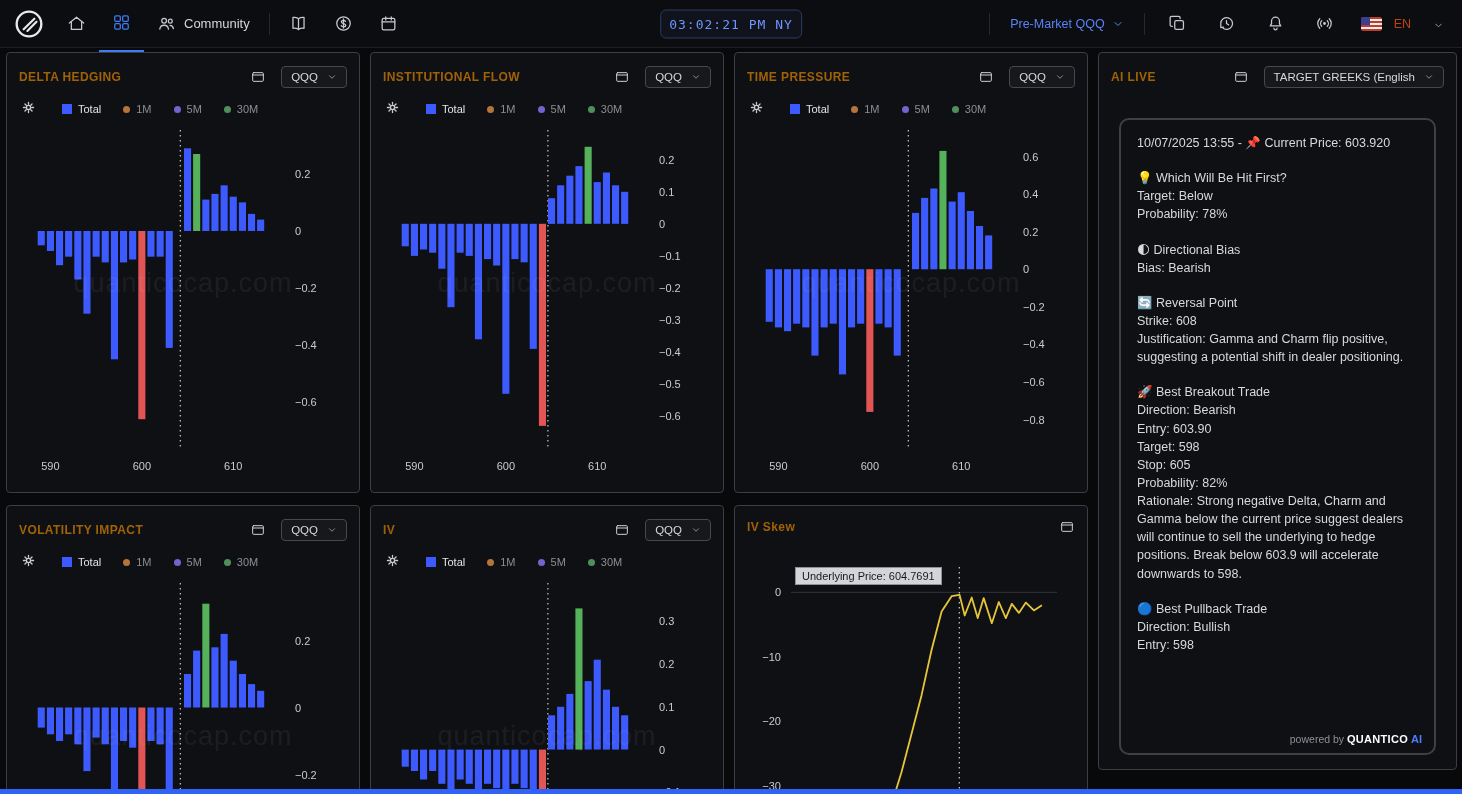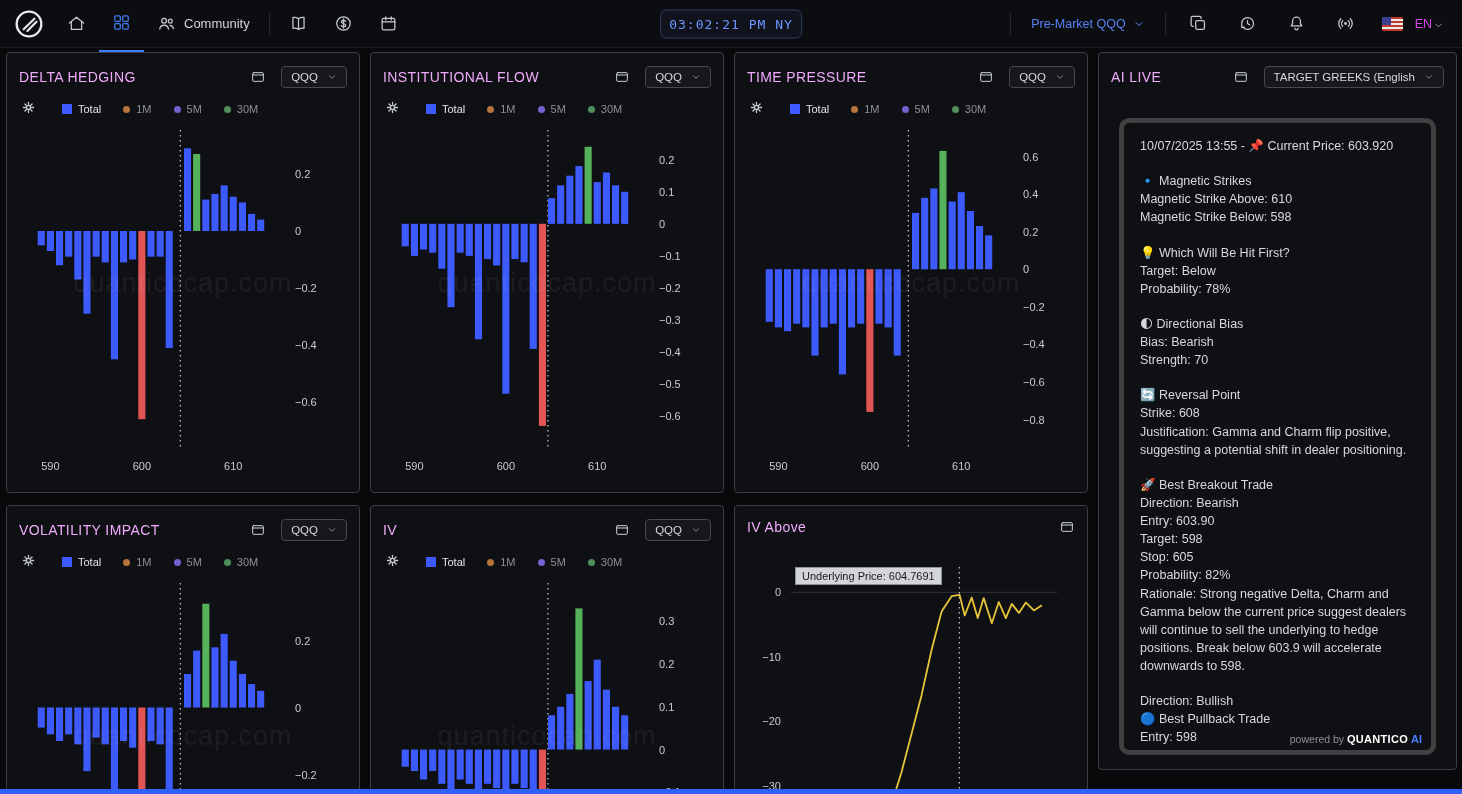--- a/index.html
+++ b/index.html
@@ -22,32 +22,32 @@
     border:1px solid #2e3d63;background:#10131b;border-radius:6px;padding:6px 8px;
     font-family:"DejaVu Sans Mono",monospace;font-size:13px;color:#6e95ff;letter-spacing:1px}
   .nav-right{margin-left:auto;gap:4px}
   .market-select{display:flex;align-items:center;gap:7px;color:#5a82f7;font-size:12.5px;
     padding:0 10px;cursor:pointer;background:none;border:none;font-family:inherit}
   .market-select svg{width:12px;height:12px;stroke:#5a82f7;fill:none;stroke-width:2;
     stroke-linecap:round;stroke-linejoin:round}
   .flag{width:21px;height:14px;border-radius:2px;position:relative;overflow:hidden;
     background:repeating-linear-gradient(180deg,#c0392b 0 2px,#ececec 2px 4px);margin:0 2px 0 10px}
   .flag::after{content:"";position:absolute;top:0;left:0;width:9px;height:8px;background:#3a3f8f}
-  .lang{display:flex;align-items:flex-end;gap:1px;font-size:12.5px;color:#d946ef;padding:0 6px;cursor:pointer}
+  .lang{display:flex;align-items:flex-end;gap:22px;font-size:12.5px;color:#c2410c;padding:0 6px;cursor:pointer}
   .lang svg{width:11px;height:11px;stroke:#9ea1a7;fill:none;stroke-width:2;stroke-linecap:round}
 
   
   .main{padding:4px 6px;display:grid;grid-template-columns:354px 354px 354px 359px;
     grid-template-rows:441px 441px;gap:12px 10px}
   .panel{background:#0f1013;border:1px solid #3c3e44;border-radius:4px;display:flex;
     flex-direction:column;overflow:hidden;position:relative}
   .ai-panel{grid-column:4/5;grid-row:1/3;height:718px}
 
   .panel-header{display:flex;align-items:center;padding:13px 12px 6px}
-  .panel-title{font-size:14px;font-weight:400;color:#f0abfc;letter-spacing:.4px}
+  .panel-title{font-size:12px;font-weight:700;color:#a16207;letter-spacing:.4px}
   .header-actions{margin-left:auto;display:flex;align-items:center;gap:15px}
   .icon-btn{background:none;border:none;cursor:pointer;display:flex;align-items:center}
   .icon-btn svg{width:16px;height:16px;stroke:#cdd0d5;fill:none;stroke-width:1.5;
     stroke-linecap:round;stroke-linejoin:round}
   .symbol-select{display:flex;align-items:center;gap:9px;background:#17181c;border:1px solid #46484e;
     border-radius:4px;color:#d6d8db;font-size:11.5px;padding:4px 9px;cursor:pointer;font-family:inherit}
   .symbol-select svg{width:10px;height:10px;stroke:#9ea1a7;fill:none;stroke-width:2;
     stroke-linecap:round;stroke-linejoin:round}
 
   .legend-row{display:flex;align-items:center;gap:22px;padding:6px 12px 0 14px}
@@ -62,21 +62,21 @@
   .chart-area svg{position:absolute;left:4px;top:2px}
   svg .tick{fill:#c9cbd0;font-size:11px;font-family:"Liberation Sans","DejaVu Sans",sans-serif}
   svg .dotline{stroke:#d9dadd;stroke-width:1.1;stroke-dasharray:1.5 3.5}
   svg .zeroline{stroke:#33353b;stroke-width:1}
   .watermark{position:absolute;left:0;right:0;top:40%;text-align:center;font-size:27px;
     color:rgba(210,215,225,.07);letter-spacing:1px;pointer-events:none}
   .tooltip{position:absolute;left:60px;top:26px;background:#d3d5da;color:#17191d;font-size:11px;
     padding:2px 6px;border:1px solid #8d929c;white-space:nowrap}
 
   
-  .ai-box{margin:24px 20px 14px;border:5px solid #404040;border-radius:10px;padding:14px 16px;
+  .ai-box{margin:24px 20px 14px;border:2px solid #404040;border-radius:10px;padding:14px 16px;
     flex:1;overflow:hidden;font-size:12.5px;line-height:1.45;color:#d8d9dc}
   .ai-section{margin-top:17px}
   .powered{position:absolute;right:34px;bottom:24px;font-size:10.5px;color:#8d9096}
   .powered .brand{color:#ffffff;font-weight:700;font-size:11px;letter-spacing:.3px}
   .powered .brand-ai{color:#4f7dff;font-weight:700;font-size:11px}
 
   .bottom-bar{position:fixed;left:0;bottom:0;width:100%;height:5px;background:#2f62f5;z-index:10}
 </style>
 </head>
 <body>
@@ -443,51 +443,45 @@
           <svg viewBox="0 0 24 24">
               <path d="M6 9l6 6 6-6"></path>
             </svg>
         </button>
       </div>
     </div>
     <div class="ai-box">
       <div>10/07/2025 13:55 - 📌 Current Price: 603.920</div>
       <div>
           <div class="ai-section">
-            <div>🔹 Magnetic Strikes</div>
-            <div>Magnetic Strike Above: 610</div>
-            <div>Magnetic Strike Below: 598</div>
-          </div>
-          <div class="ai-section">
             <div>💡 Which Will Be Hit First?</div>
             <div>Target: Below</div>
             <div>Probability: 78%</div>
           </div>
           <div class="ai-section">
             <div>🌓 Directional Bias</div>
             <div>Bias: Bearish</div>
-            <div>Strength: 70</div>
           </div>
           <div class="ai-section">
             <div>🔄 Reversal Point</div>
             <div>Strike: 608</div>
             <div>Justification: Gamma and Charm flip positive, suggesting a potential shift in dealer positioning.</div>
           </div>
           <div class="ai-section">
             <div>🚀 Best Breakout Trade</div>
             <div>Direction: Bearish</div>
             <div>Entry: 603.90</div>
             <div>Target: 598</div>
             <div>Stop: 605</div>
             <div>Probability: 82%</div>
             <div>Rationale: Strong negative Delta, Charm and Gamma below the current price suggest dealers will continue to sell the underlying to hedge positions. Break below 603.9 will accelerate downwards to 598.</div>
           </div>
           <div class="ai-section">
+            <div>🔵 Best Pullback Trade</div>
             <div>Direction: Bullish</div>
-            <div>🔵 Best Pullback Trade</div>
             <div>Entry: 598</div>
           </div>
         </div>
     </div>
     <div class="powered">
       <span>powered by</span>
       <span class="brand">QUANTICO</span>
       <span class="brand-ai">AI</span>
     </div>
   </section>
@@ -648,21 +642,21 @@
           <rect x="227.9" y="116.7" width="7.1" height="59.9" fill="#3d5afe"></rect>
           <rect x="237.0" y="133.8" width="7.1" height="42.8" fill="#3d5afe"></rect>
           <rect x="246.1" y="142.3" width="7.1" height="34.2" fill="#3d5afe"></rect>
         </svg>
       <div class="watermark">quanticocap.com</div>
     </div>
   </section>
 
   <section class="panel">
     <div class="panel-header">
-      <h2 class="panel-title">IV Above</h2>
+      <h2 class="panel-title">IV Skew</h2>
       <div class="header-actions">
         <button class="icon-btn">
             <svg viewBox="0 0 24 24">
               <rect x="4" y="5.5" width="16" height="13" rx="1.5"></rect>
               <path d="M4 9h16"></path>
             </svg>
           </button>
       </div>
     </div>
     <div class="chart-area">

